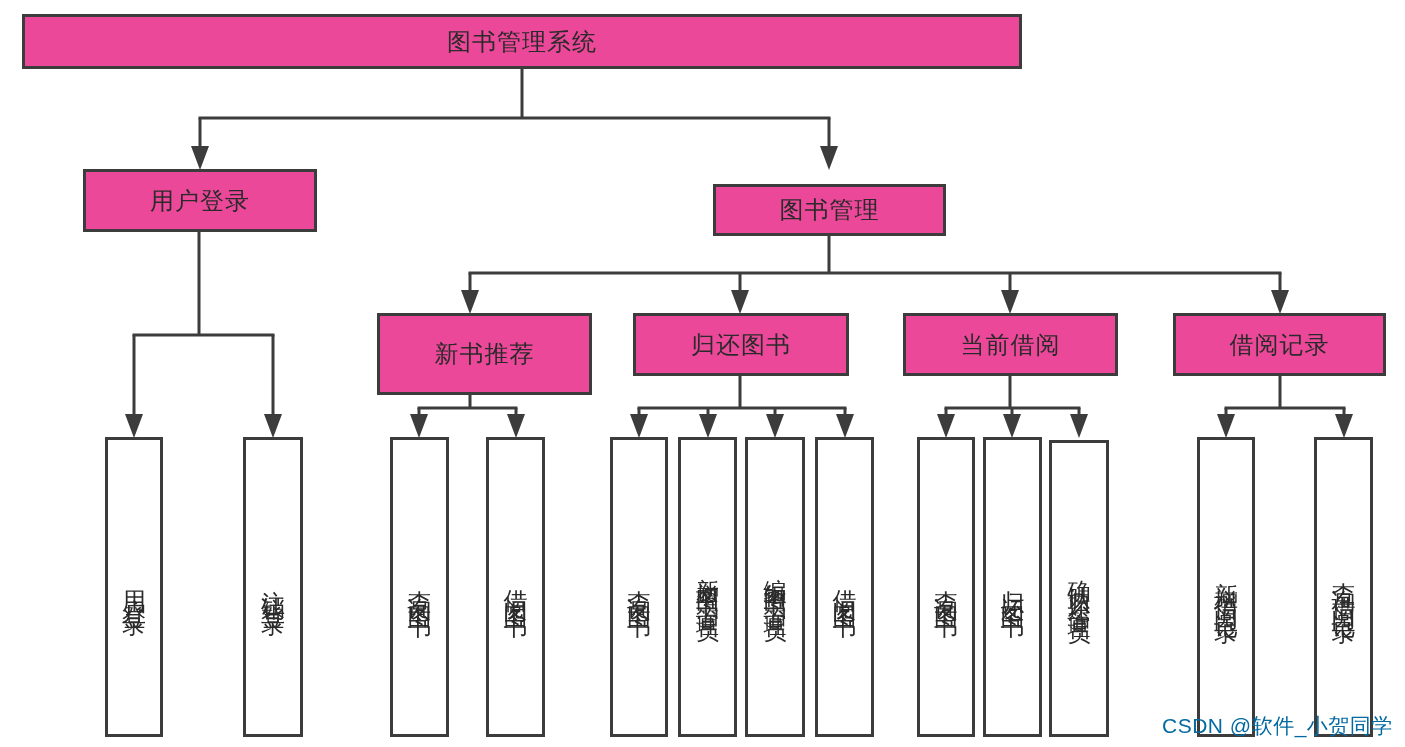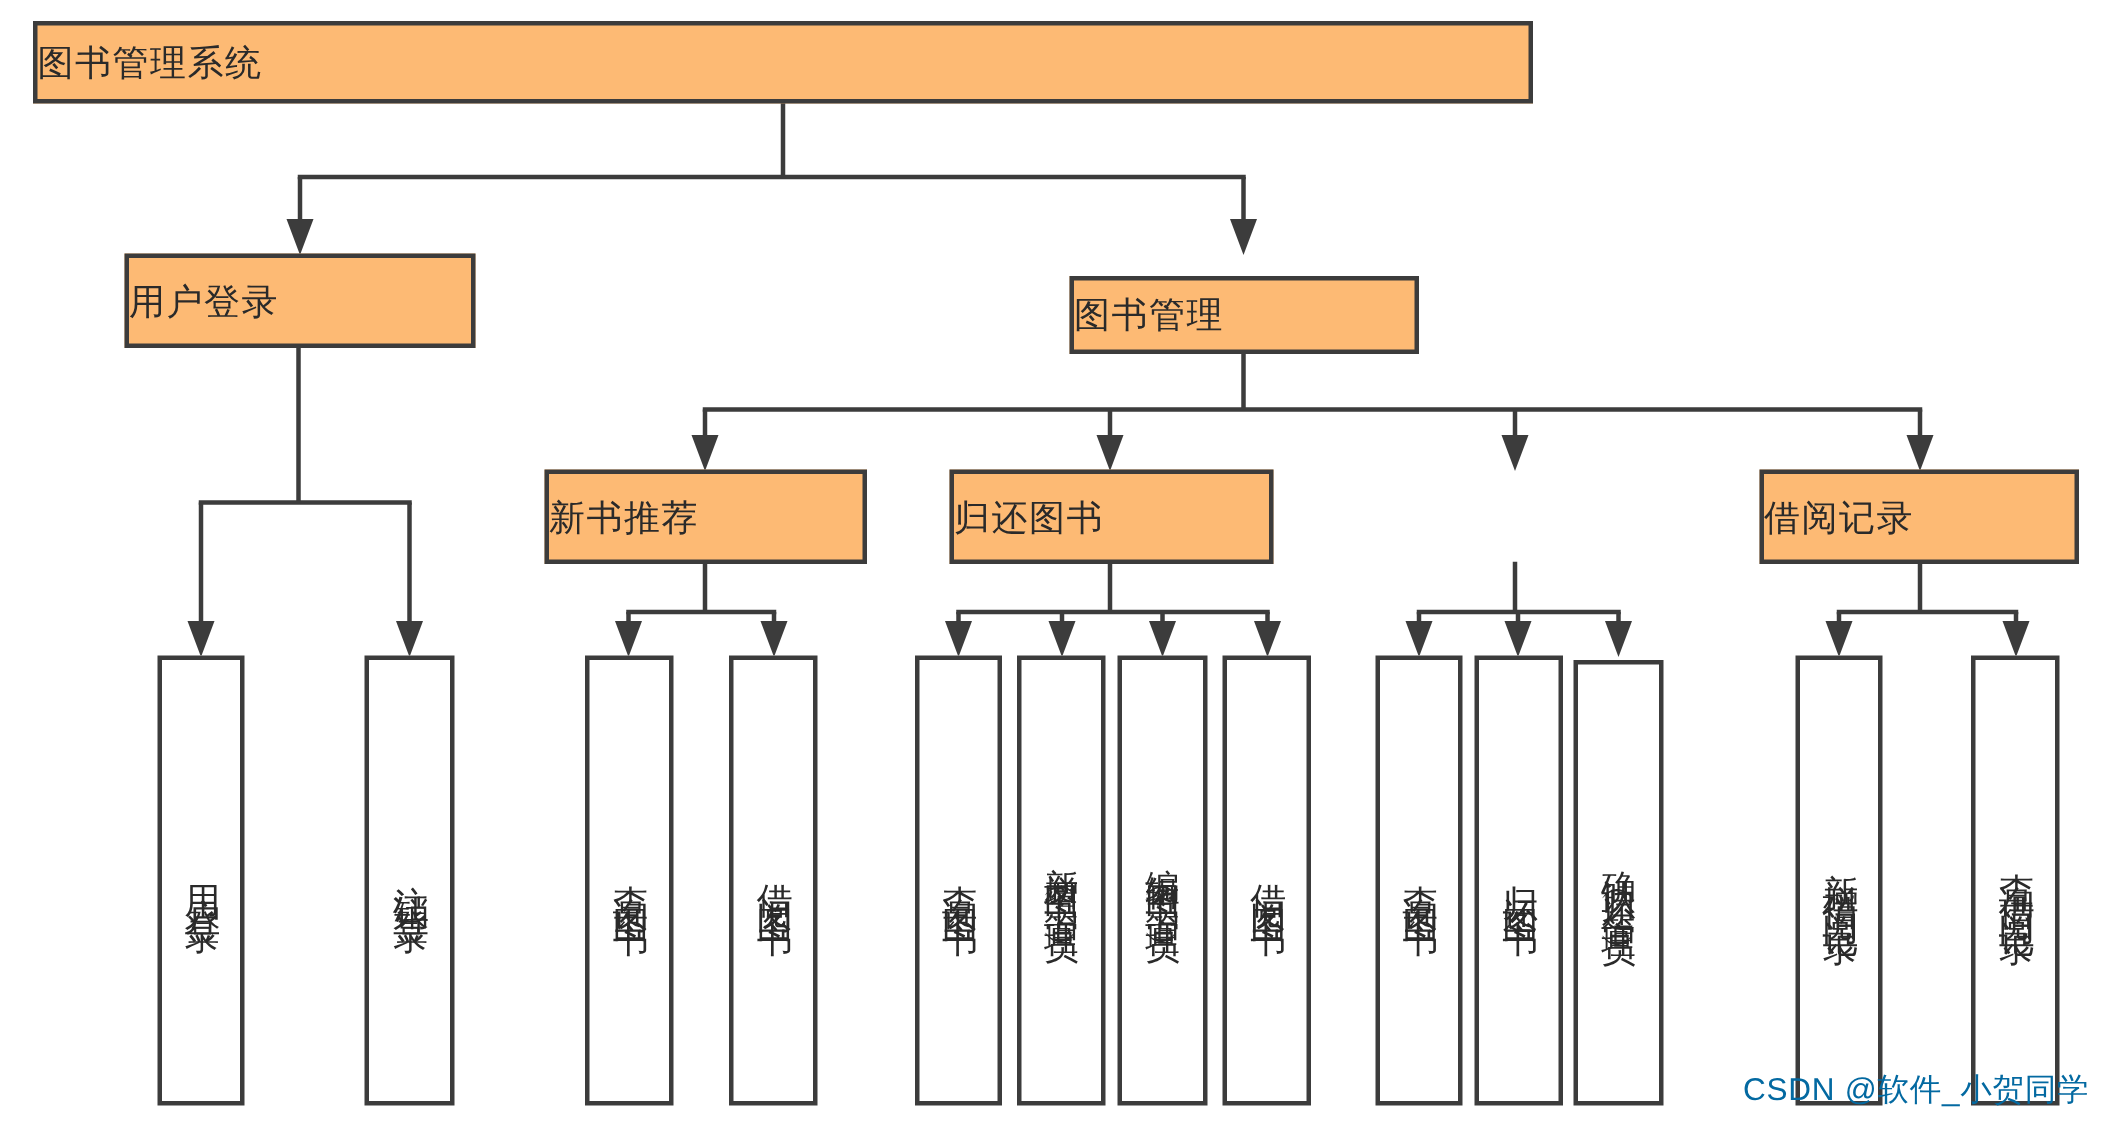--- a/index.html
+++ b/index.html
@@ -9,22 +9,22 @@
     position:relative;
     overflow:hidden;
     font-family:"Liberation Sans","DejaVu Sans",sans-serif;
   }
   #stage{position:absolute;left:0;top:0;width:1405px;height:747px;}
   svg.connectors{position:absolute;left:0;top:0;z-index:1;}
   .hbox{
     position:absolute;
     box-sizing:border-box;
     border:3px solid #3c3c3c;
-    background:#fdba74;
-    display:flex;align-items:center;
+    background:#ec4899;
+    display:flex;align-items:center;justify-content:center;
     z-index:2;
   }
   .hbox span{
     font-size:24px;
     color:#2a2a2a;
     letter-spacing:1px;
     white-space:nowrap;
   }
   .vbox{
     position:absolute;
@@ -117,25 +117,28 @@
     <span>图书管理系统</span>
   </div>
 
   <div class="hbox" style="left:83px;top:169px;width:234px;height:63px">
     <span>用户登录</span>
   </div>
   <div class="hbox" style="left:713px;top:184px;width:233px;height:52px">
     <span>图书管理</span>
   </div>
 
-  <div class="hbox" style="left:363px;top:313px;width:215px;height:63px">
+  <div class="hbox" style="left:377px;top:313px;width:215px;height:82px">
     <span>新书推荐</span>
   </div>
   <div class="hbox" style="left:633px;top:313px;width:216px;height:63px">
     <span>归还图书</span>
+  </div>
+  <div class="hbox" style="left:903px;top:313px;width:215px;height:63px">
+    <span>当前借阅</span>
   </div>
   <div class="hbox" style="left:1173px;top:313px;width:213px;height:63px">
     <span>借阅记录</span>
   </div>
 
   <div class="vbox" style="left:105px;top:437px;width:58px;height:300px">
     <span class="vtext">用户登录</span>
   </div>
   <div class="vbox" style="left:243px;top:437px;width:60px;height:300px">
     <span class="vtext">注销登录</span>

